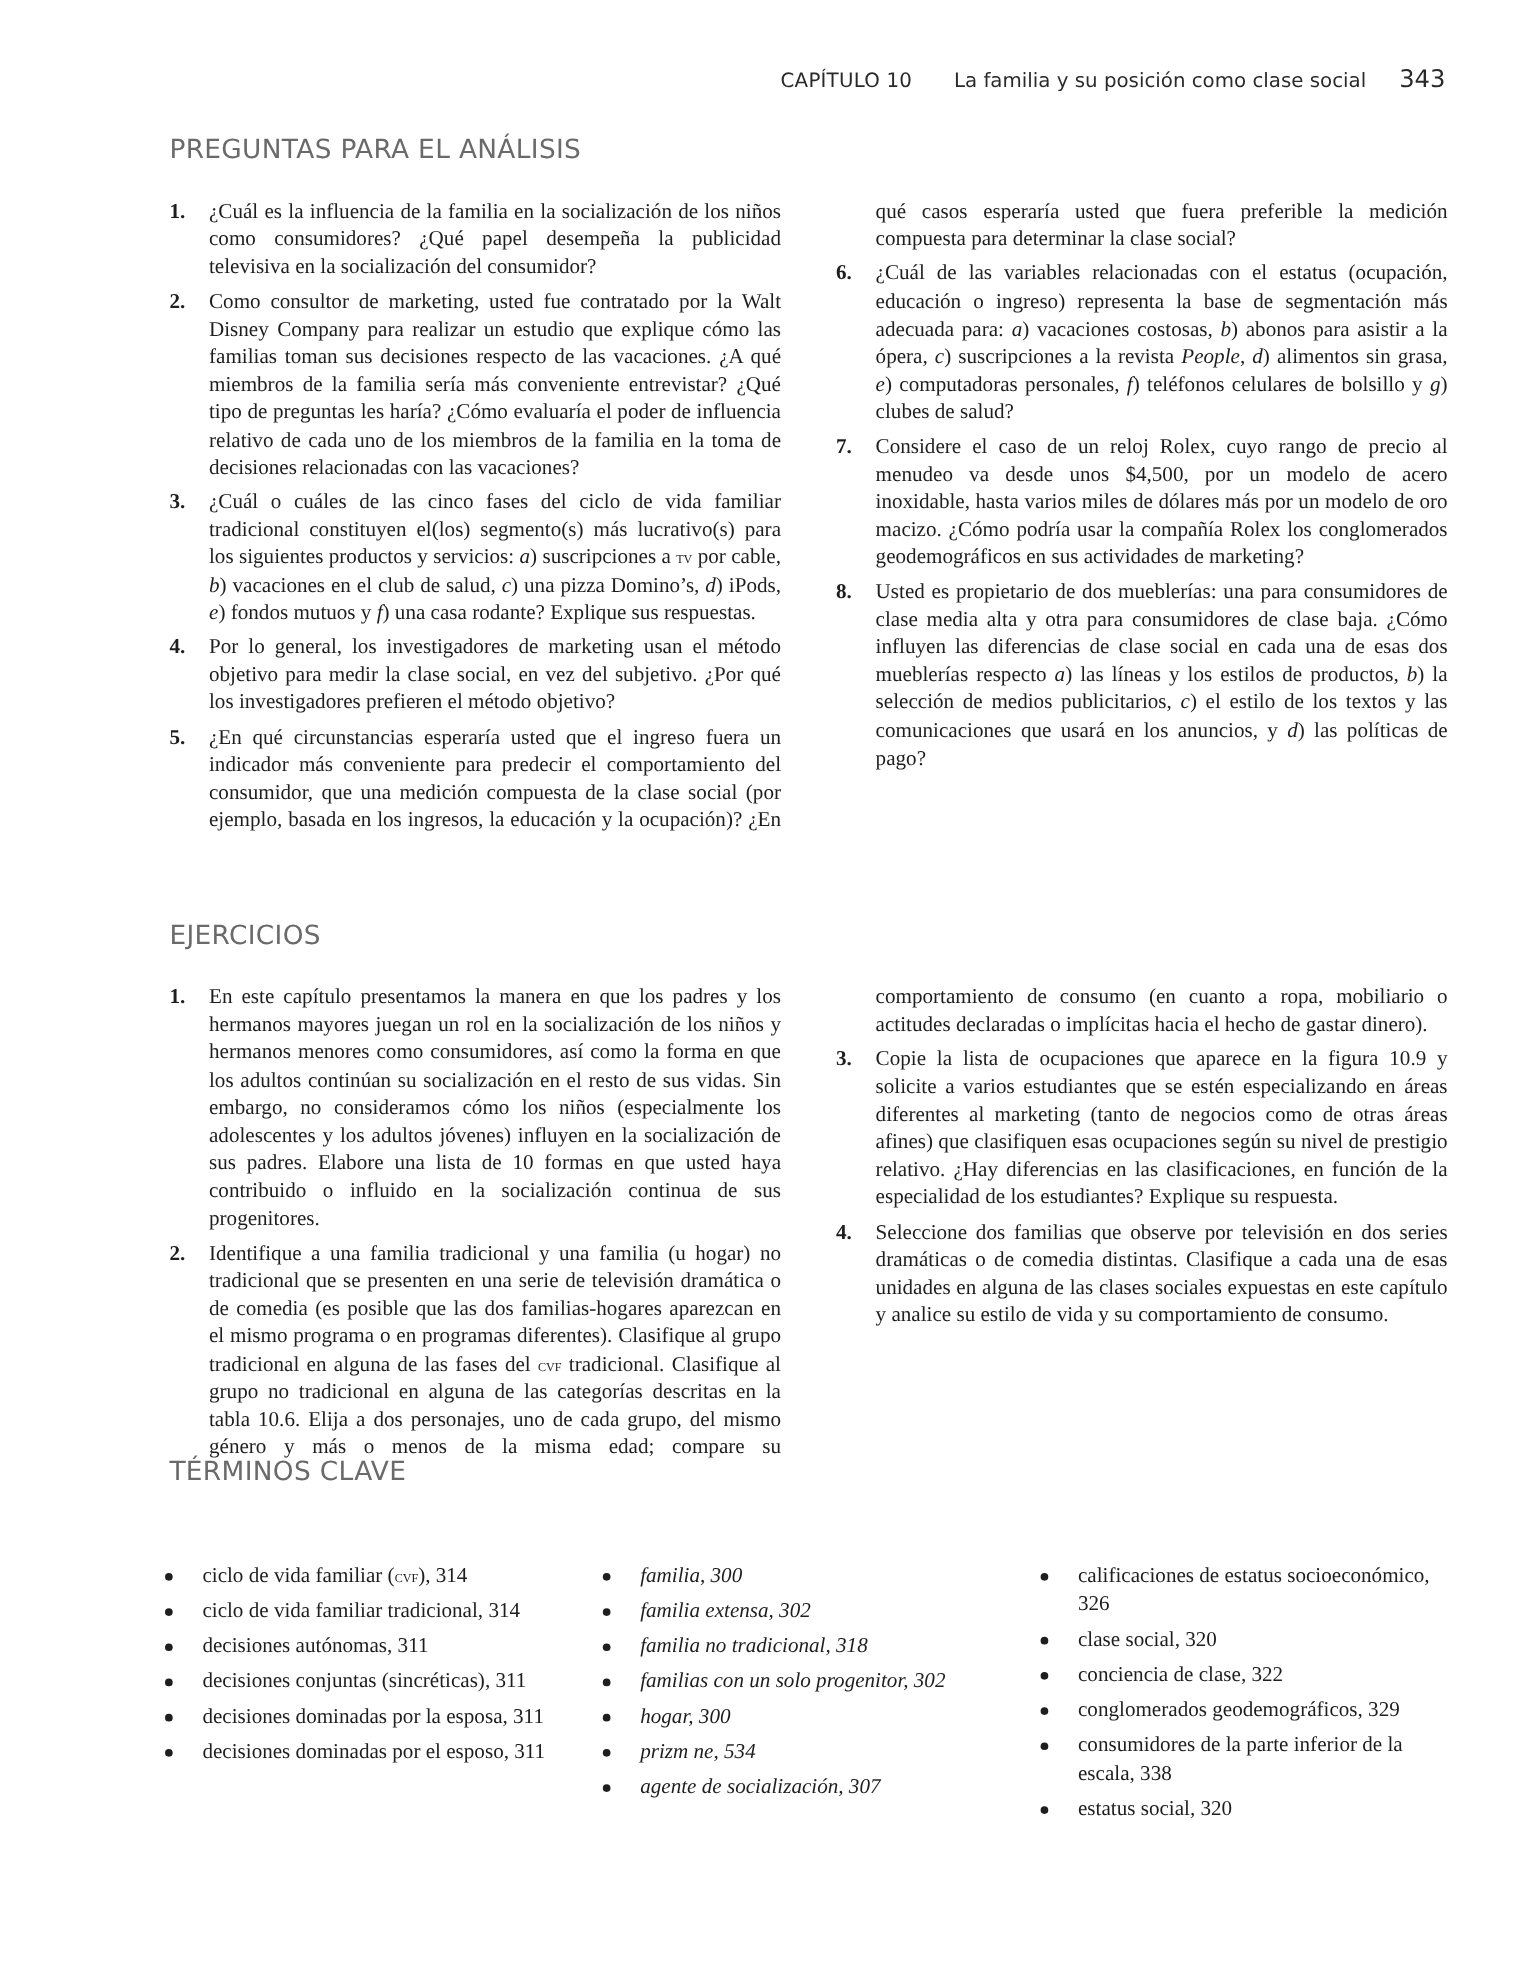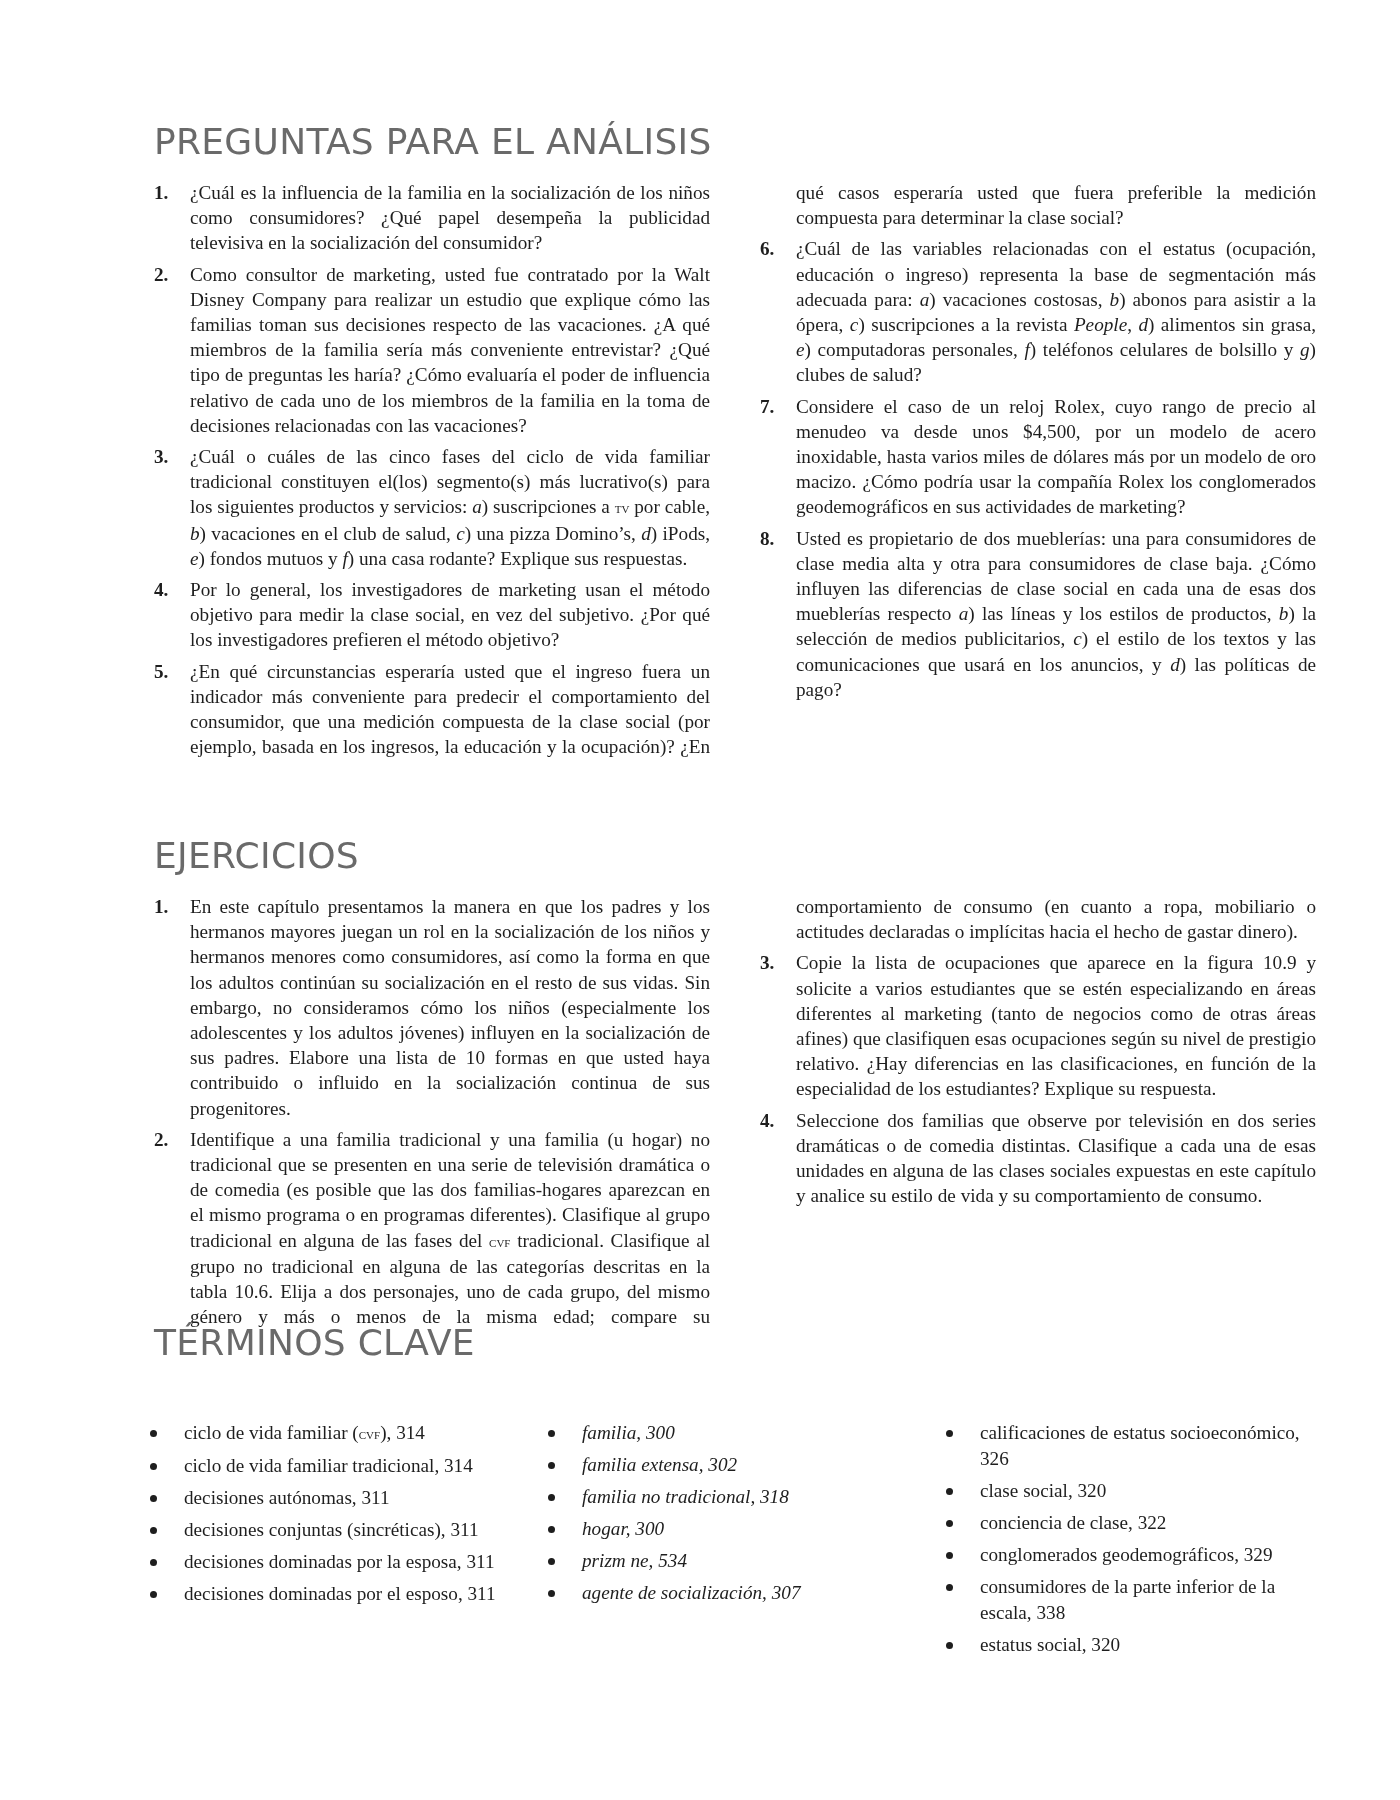--- a/index.html
+++ b/index.html
@@ -43,21 +43,21 @@
     margin-left: -8px;
   }
 
   
   .section-heading {
     position: absolute;
     left: 154px;
     font-family: "DejaVu Sans", "Liberation Sans", sans-serif;
     font-weight: normal;
     color: #6a6a6a;
-    font-size: 36px;
+    font-size: 24px;
     letter-spacing: 0.3px;
     margin: 0;
     line-height: 1;
   }
 
   
   .two-col {
     position: absolute;
     left: 154px;
     width: 1162px;
@@ -123,20 +123,25 @@
     height: 7px;
     border-radius: 50%;
     background: #1e1e1e;
   }
 </style>
 </head>
 <body>
 
 <div class="page">
 
+  <div class="running-header">
+    <span class="chapter">CAPÍTULO 10</span>
+    <span class="title">La familia y su posición como clase social</span>
+    <span class="page-number">343</span>
+  </div>
 
   <h2 class="section-heading" style="top:124px;">PREGUNTAS PARA EL ANÁLISIS</h2>
   <div class="two-col" style="top:180px; height:600px;">
     <ol class="numbered-list">
         <li class="numbered-item"><span class="item-number">1.</span><span class="item-text">¿Cuál es la influencia de la familia en la socialización de los niños como consumidores? ¿Qué papel desempeña la publicidad televisiva en la socialización del consumidor?</span></li>
         <li class="numbered-item"><span class="item-number">2.</span><span class="item-text">Como consultor de marketing, usted fue contratado por la Walt Disney Company para realizar un estudio que explique cómo las familias toman sus decisiones respecto de las vacaciones. ¿A qué miembros de la familia sería más conveniente entrevistar? ¿Qué tipo de preguntas les haría? ¿Cómo evaluaría el poder de influencia relativo de cada uno de los miembros de la familia en la toma de decisiones relacionadas con las vacaciones?</span></li>
         <li class="numbered-item"><span class="item-number">3.</span><span class="item-text">¿Cuál o cuáles de las cinco fases del ciclo de vida familiar tradicional constituyen el(los) segmento(s) más lucrativo(s) para los siguientes productos y servicios: <i>a</i>) suscripciones a <span class="sc">TV</span> por cable, <i>b</i>) vacaciones en el club de salud, <i>c</i>) una pizza Domino’s, <i>d</i>) iPods, <i>e</i>) fondos mutuos y <i>f</i>) una casa rodante? Explique sus respuestas.</span></li>
         <li class="numbered-item"><span class="item-number">4.</span><span class="item-text">Por lo general, los investigadores de marketing usan el método objetivo para medir la clase social, en vez del subjetivo. ¿Por qué los investigadores prefieren el método objetivo?</span></li>
         <li class="numbered-item"><span class="item-number">5.</span><span class="item-text">¿En qué circunstancias esperaría usted que el ingreso fuera un indicador más conveniente para predecir el comportamiento del consumidor, que una medición compuesta de la clase social (por ejemplo, basada en los ingresos, la educación y la ocupación)? ¿En qué casos esperaría usted que fuera preferible la medición compuesta para determinar la clase social?</span></li>
         <li class="numbered-item"><span class="item-number">6.</span><span class="item-text">¿Cuál de las variables relacionadas con el estatus (ocupación, educación o ingreso) representa la base de segmentación más adecuada para: <i>a</i>) vacaciones costosas, <i>b</i>) abonos para asistir a la ópera, <i>c</i>) suscripciones a la revista <i>People</i>, <i>d</i>) alimentos sin grasa, <i>e</i>) computadoras personales, <i>f</i>) teléfonos celulares de bolsillo y <i>g</i>) clubes de salud?</span></li>
@@ -162,20 +167,21 @@
         <li class="term-item"><span class="bullet"></span><span>ciclo de vida familiar tradicional, 314</span></li>
         <li class="term-item"><span class="bullet"></span><span>decisiones autónomas, 311</span></li>
         <li class="term-item"><span class="bullet"></span><span>decisiones conjuntas (sincréticas), 311</span></li>
         <li class="term-item"><span class="bullet"></span><span>decisiones dominadas por la esposa, 311</span></li>
         <li class="term-item"><span class="bullet"></span><span>decisiones dominadas por el esposo, 311</span></li>
       </ul>
     <ul class="terms-column col-2">
         <li class="term-item"><span class="bullet"></span><span>familia, 300</span></li>
         <li class="term-item"><span class="bullet"></span><span>familia extensa, 302</span></li>
         <li class="term-item"><span class="bullet"></span><span>familia no tradicional, 318</span></li>
+        <li class="term-item"><span class="bullet"></span><span>familias con un solo progenitor, 302</span></li>
         <li class="term-item"><span class="bullet"></span><span>hogar, 300</span></li>
         <li class="term-item"><span class="bullet"></span><span>prizm ne, 534</span></li>
         <li class="term-item"><span class="bullet"></span><span>agente de socialización, 307</span></li>
       </ul>
     <ul class="terms-column col-3">
         <li class="term-item"><span class="bullet"></span><span>calificaciones de estatus socioeconómico, 326</span></li>
         <li class="term-item"><span class="bullet"></span><span>clase social, 320</span></li>
         <li class="term-item"><span class="bullet"></span><span>conciencia de clase, 322</span></li>
         <li class="term-item"><span class="bullet"></span><span>conglomerados geodemográficos, 329</span></li>
         <li class="term-item"><span class="bullet"></span><span>consumidores de la parte inferior de la escala, 338</span></li>

